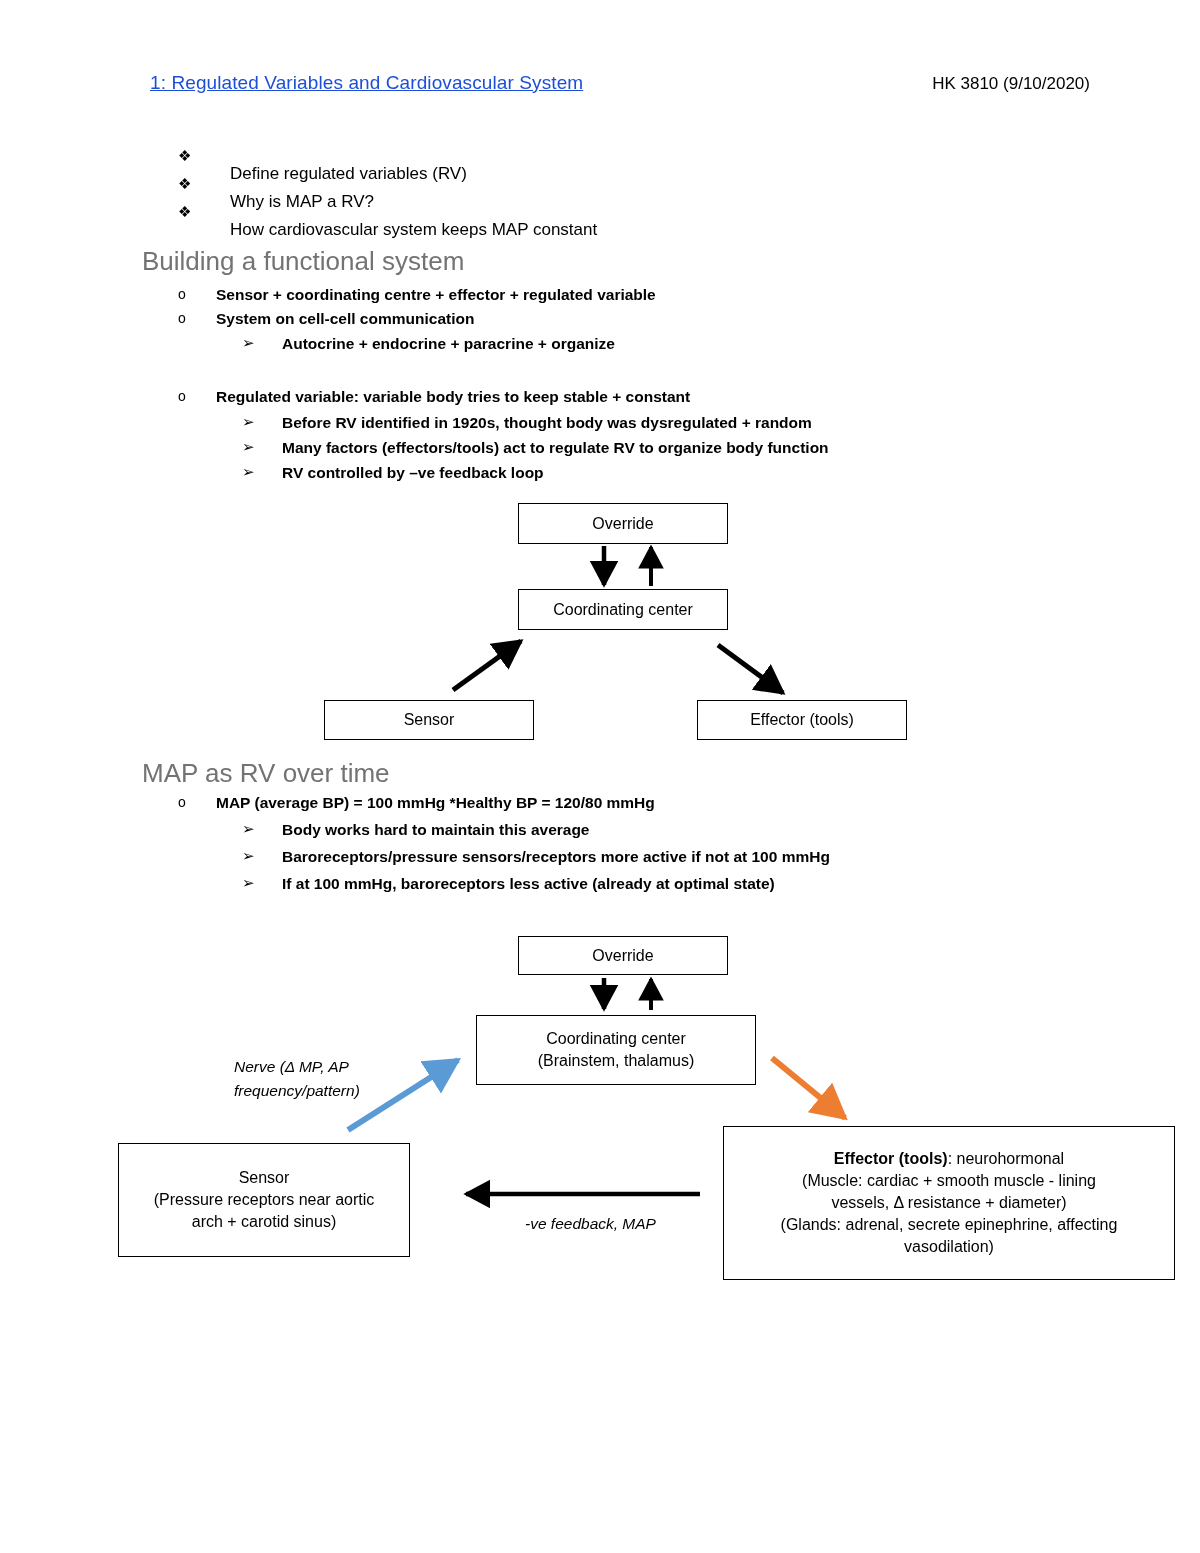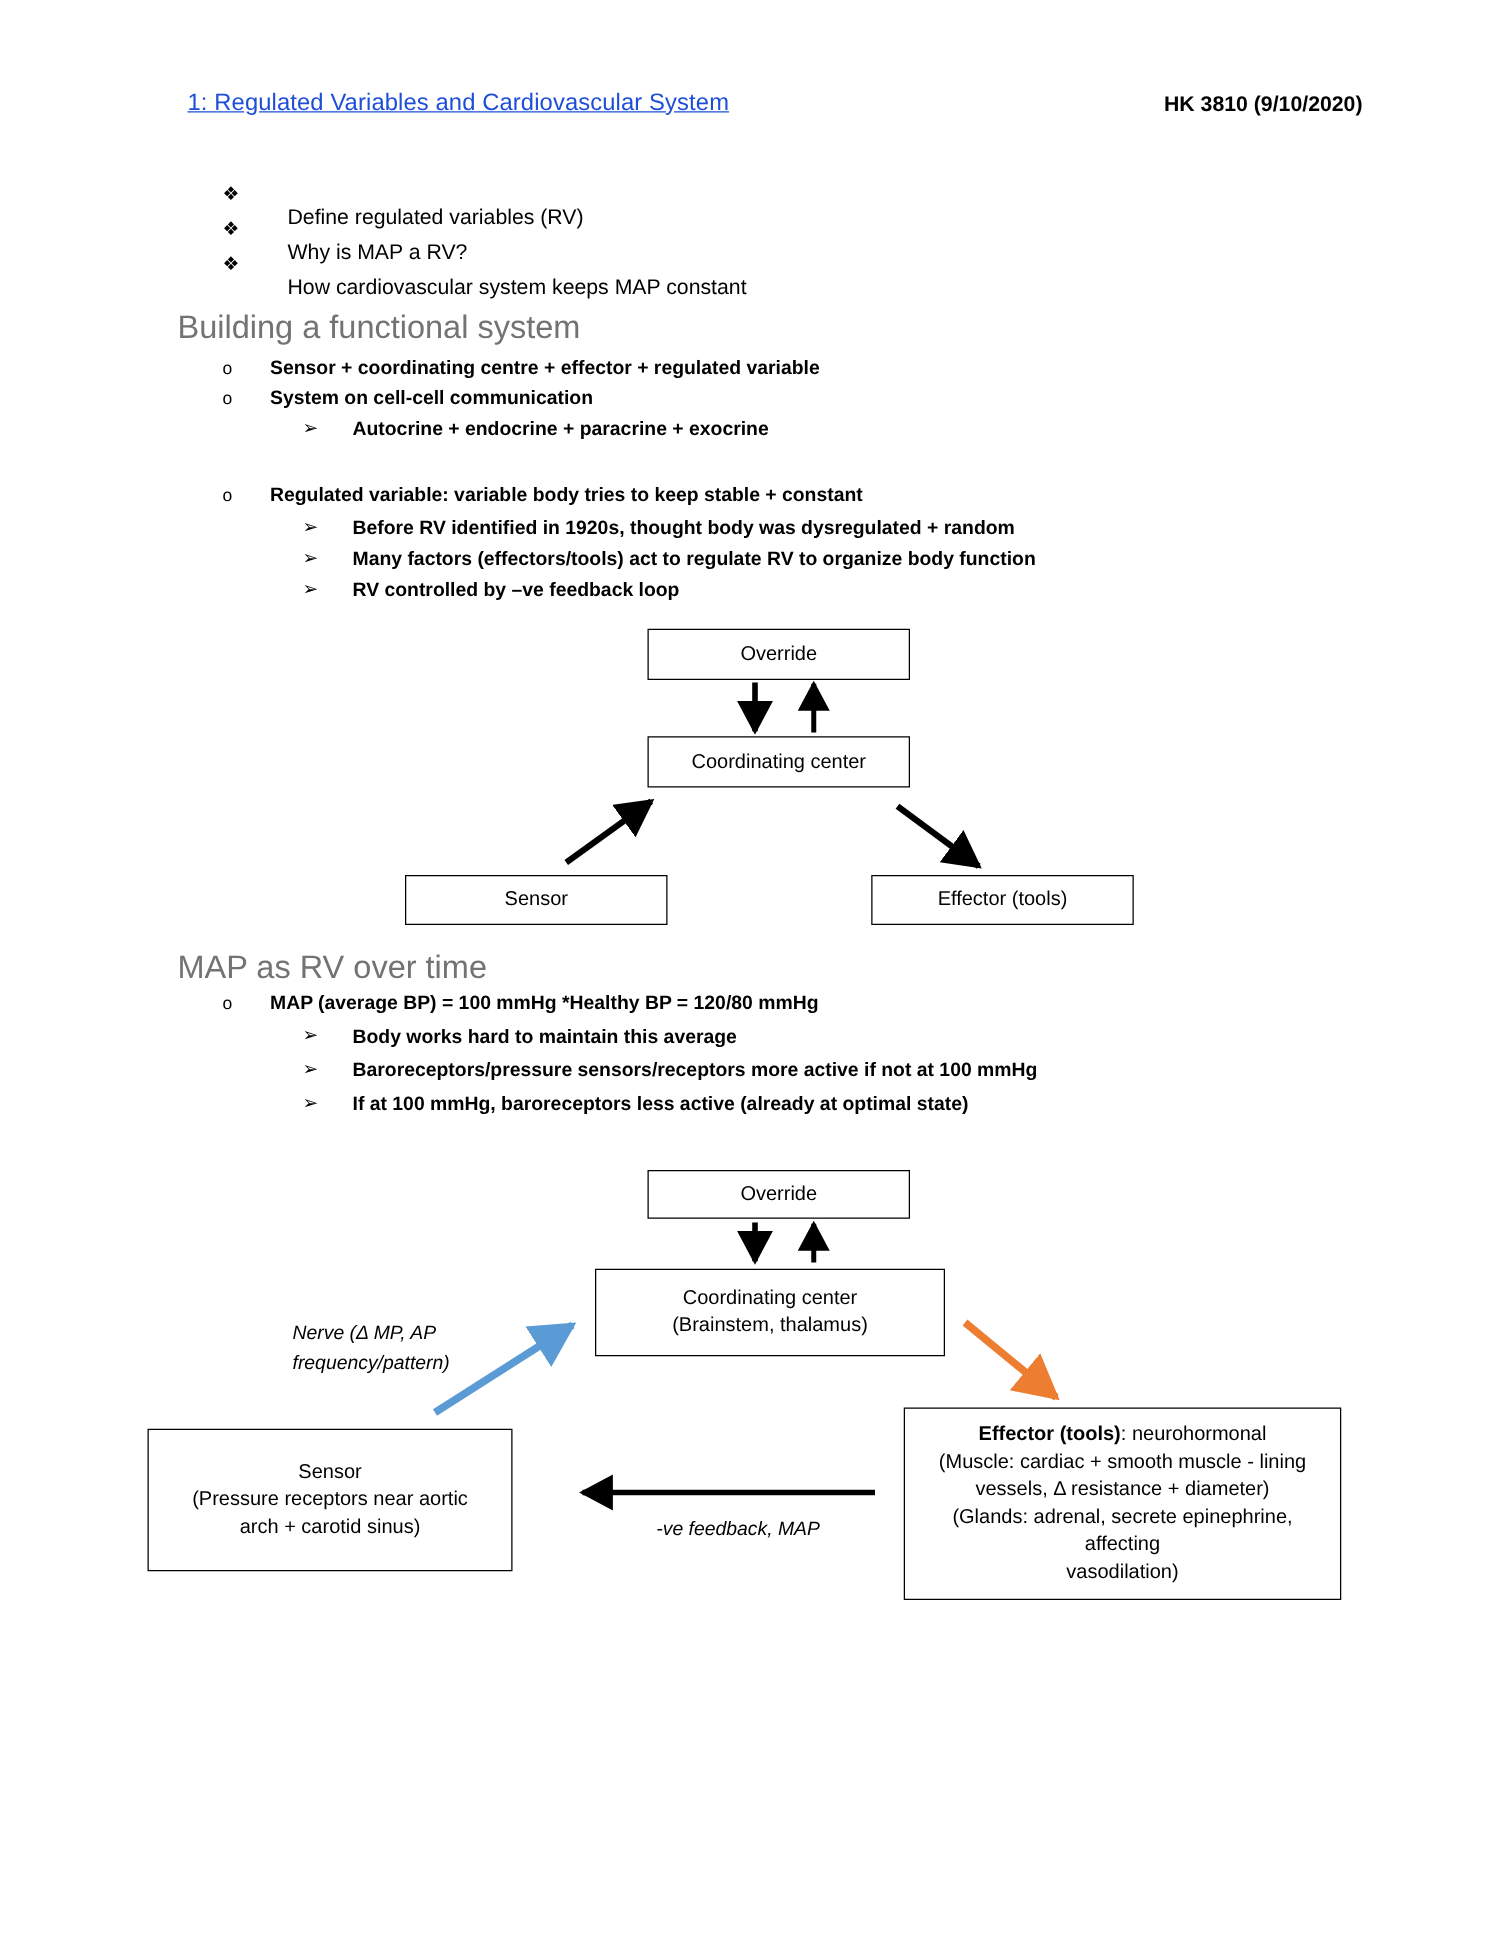--- a/index.html
+++ b/index.html
@@ -40,21 +40,20 @@
     white-space: nowrap;
     letter-spacing: 0.1px;
   }
   .doc-course {
     position: absolute;
     right: 0;
     top: 2px;
     color: #000000;
     font-size: 17px;
     white-space: nowrap;
-    font-weight: bold;
   }
 
   
   .lvl1 {
     position: absolute;
     font-size: 17px;
     font-weight: 400;
     line-height: 28px;
     white-space: nowrap;
   }
@@ -187,21 +186,21 @@
   <div class="lvl2" style="left:178px; top:281px;">
     <span class="bullet">o</span>
     <span class="txt">Sensor + coordinating centre + effector + regulated variable</span>
   </div>
   <div class="lvl2" style="left:178px; top:305px;">
     <span class="bullet">o</span>
     <span class="txt">System on cell-cell communication</span>
   </div>
   <div class="lvl3" style="left:242px; top:330px;">
     <span class="bullet">➢</span>
-    <span class="txt">Autocrine + endocrine + paracrine + exocrine</span>
+    <span class="txt">Autocrine + endocrine + paracrine + organize</span>
   </div>
 
   <div class="lvl2" style="left:178px; top:383px;">
     <span class="bullet">o</span>
     <span class="txt">Regulated variable: variable body tries to keep stable + constant</span>
   </div>
   <div class="lvl3" style="left:242px; top:409px;">
     <span class="bullet">➢</span>
     <span class="txt">Before RV identified in 1920s, thought body was dysregulated + random</span>
   </div>
@@ -263,21 +262,21 @@
     <div>frequency/pattern)</div>
   </div>
 
 
   <div class="dbox" style="left:118px; top:1143px; width:292px; height:114px;">
     <span>Sensor</span>
     <span class="sub">(Pressure receptors near aortic</span>
     <span class="sub">arch + carotid sinus)</span>
   </div>
 
-  <div class="dbox" style="left:723px; top:1126px; width:350px; height:154px;">
+  <div class="dbox" style="left:723px; top:1126px; width:452px; height:154px;">
     <span>
       <b>Effector (tools)</b><span>: neurohormonal</span>
     </span>
     <span class="sub">(Muscle: cardiac + smooth muscle - lining</span>
     <span class="sub">vessels, Δ resistance + diameter)</span>
     <span class="sub">(Glands: adrenal, secrete epinephrine, affecting</span>
     <span class="sub">vasodilation)</span>
   </div>
 
   <div class="note" style="left:493px; top:1212px;">

